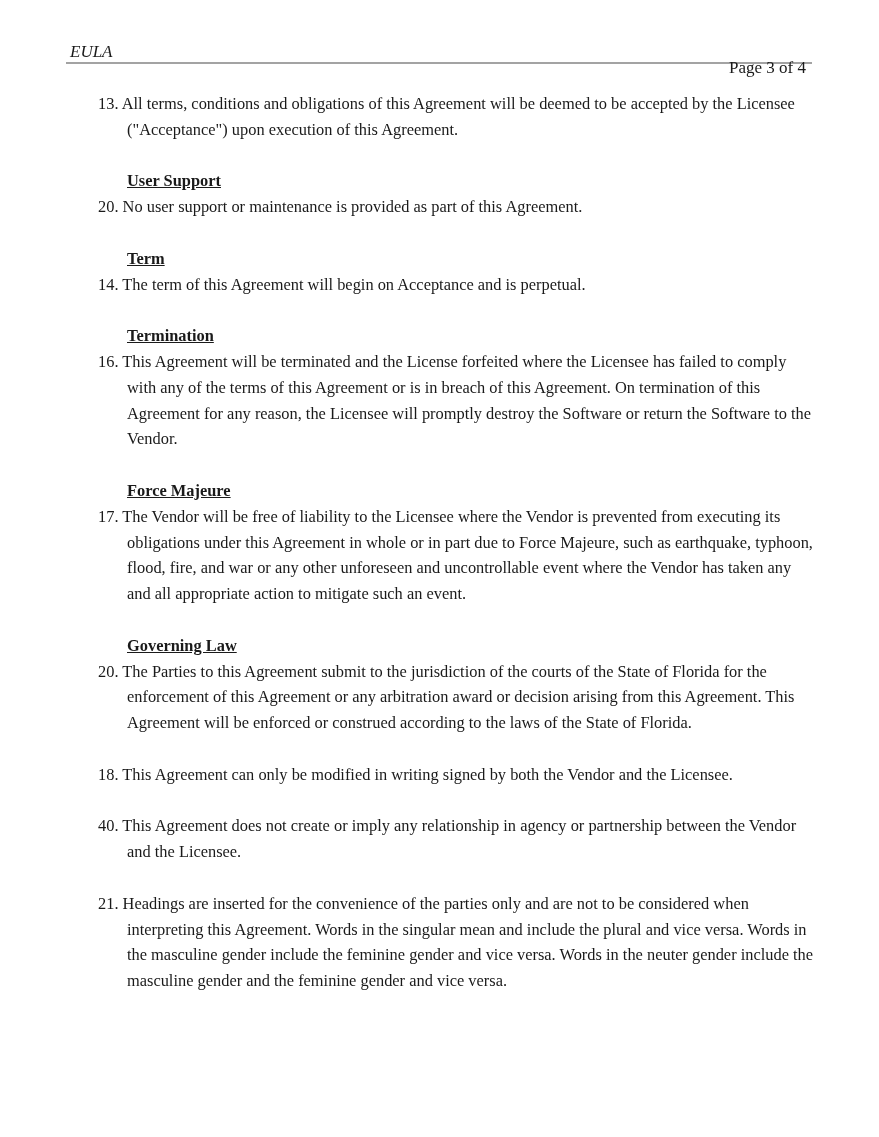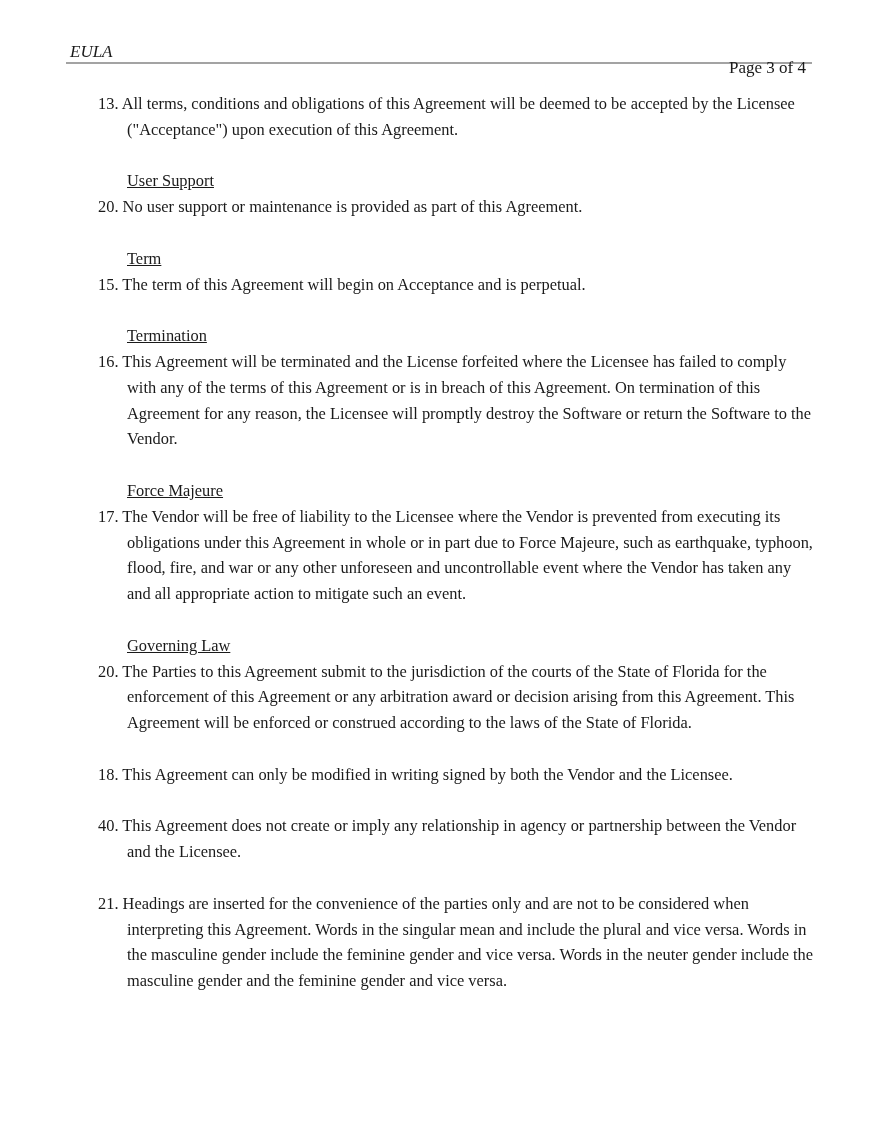--- a/index.html
+++ b/index.html
@@ -4,39 +4,39 @@
 <style>
   html, body { margin:0; padding:0; background:#ffffff; }
   body { width:879px; height:1137px; position:relative; overflow:hidden;
          font-family:"Liberation Serif", serif; color:#1a1a1a; }
   .header { position:absolute; left:66px; top:40px; width:746px; height:22px;
             border-bottom:2px solid #a3a3a3; }
   .header .title { position:absolute; left:4px; top:2px; font-style:italic; font-size:17px; }
   .header .page { position:absolute; right:6px; top:2px; font-size:17px;margin-top:16px; }
   .content { position:absolute; left:98px; top:91px; width:720px; font-size:16.4px; line-height:25.8px; }
   .item { padding-left:29px; text-indent:-29px; margin:0; }
-  .heading { margin:0; padding-left:29px; font-weight:normal; text-decoration:underline; }
+  .heading { margin:0; padding-left:29px; font-weight:bold; text-decoration:underline; }
   .gap { height:25.8px; }
 </style>
 </head>
 <body>
 
 <div class="header">
   <span class="title">EULA</span>
   <span class="page">Page 3 of 4</span>
 </div>
 
 <div class="content" id="body">
     <p class="item"><span>13.</span> <span>All terms, conditions and obligations of this Agreement will be deemed to be accepted by the Licensee ("Acceptance") upon execution of this Agreement.</span></p>
     <div class="gap"></div>
     <p class="heading">User Support</p>
     <p class="item"><span>20.</span> <span>No user support or maintenance is provided as part of this Agreement.</span></p>
     <div class="gap"></div>
     <p class="heading">Term</p>
-    <p class="item"><span>15.</span> <span>The term of this Agreement will begin on Acceptance and is perpetual.</span></p>
+    <p class="item"><span>14.</span> <span>The term of this Agreement will begin on Acceptance and is perpetual.</span></p>
     <div class="gap"></div>
     <p class="heading">Termination</p>
     <p class="item"><span>16.</span> <span>This Agreement will be terminated and the License forfeited where the Licensee has failed to comply with any of the terms of this Agreement or is in breach of this Agreement. On termination of this Agreement for any reason, the Licensee will promptly destroy the Software or return the Software to the Vendor.</span></p>
     <div class="gap"></div>
     <p class="heading">Force Majeure</p>
     <p class="item"><span>17.</span> <span>The Vendor will be free of liability to the Licensee where the Vendor is prevented from executing its obligations under this Agreement in whole or in part due to Force Majeure, such as earthquake, typhoon, flood, fire, and war or any other unforeseen and uncontrollable event where the Vendor has taken any and all appropriate action to mitigate such an event.</span></p>
     <div class="gap"></div>
     <p class="heading">Governing Law</p>
     <p class="item"><span>20.</span> <span>The Parties to this Agreement submit to the jurisdiction of the courts of the State of Florida for the enforcement of this Agreement or any arbitration award or decision arising from this Agreement. This Agreement will be enforced or construed according to the laws of the State of Florida.</span></p>
     <div class="gap"></div>

